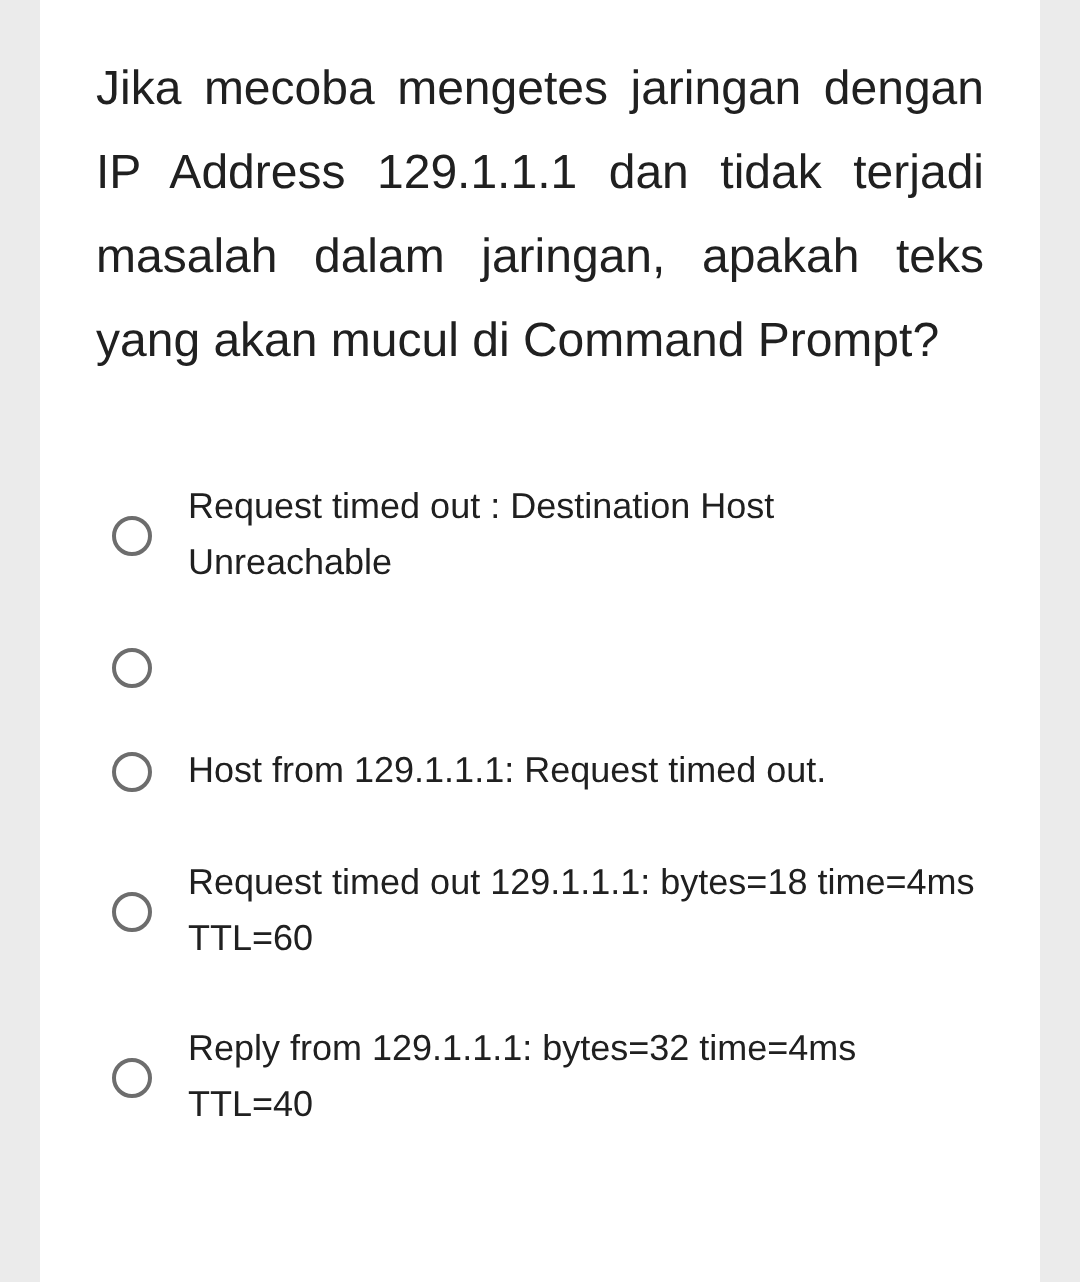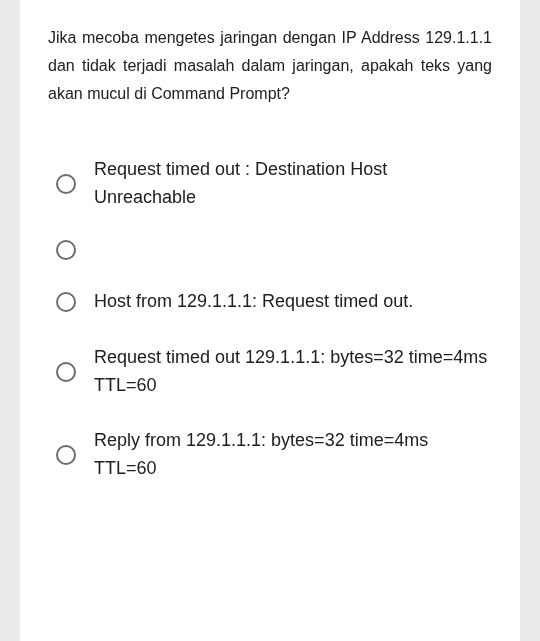--- a/index.html
+++ b/index.html
@@ -10,21 +10,21 @@
     display: flex;
     justify-content: center;
   }
   .card {
     background: #ffffff;
     width: 500px;
     min-height: 641px;
     padding: 24px 28px 24px 28px;
   }
   .question {
-    font-size: 16px;
+    font-size: 24px;
     line-height: 1.75;
     color: #202020;
     text-align: justify;
     text-justify: inter-word;
     margin-bottom: 48px;
   }
   .options {
     display: flex;
     flex-direction: column;
     gap: 28px;
@@ -66,22 +66,22 @@
       <div class="radio"></div>
     </div>
 
     <div class="option">
       <div class="radio"></div>
       <div class="option-label">Host from 129.1.1.1: Request timed out.</div>
     </div>
 
     <div class="option">
       <div class="radio"></div>
-      <div class="option-label">Request timed out 129.1.1.1: bytes=32 time=4ms TTL=60</div>
+      <div class="option-label">Request timed out 129.1.1.1: bytes=18 time=4ms TTL=60</div>
     </div>
 
     <div class="option">
       <div class="radio"></div>
-      <div class="option-label">Reply from 129.1.1.1: bytes=32 time=4ms TTL=60</div>
+      <div class="option-label">Reply from 129.1.1.1: bytes=32 time=4ms TTL=40</div>
     </div>
 
   </div>
 </div>
 
 </body></html>

